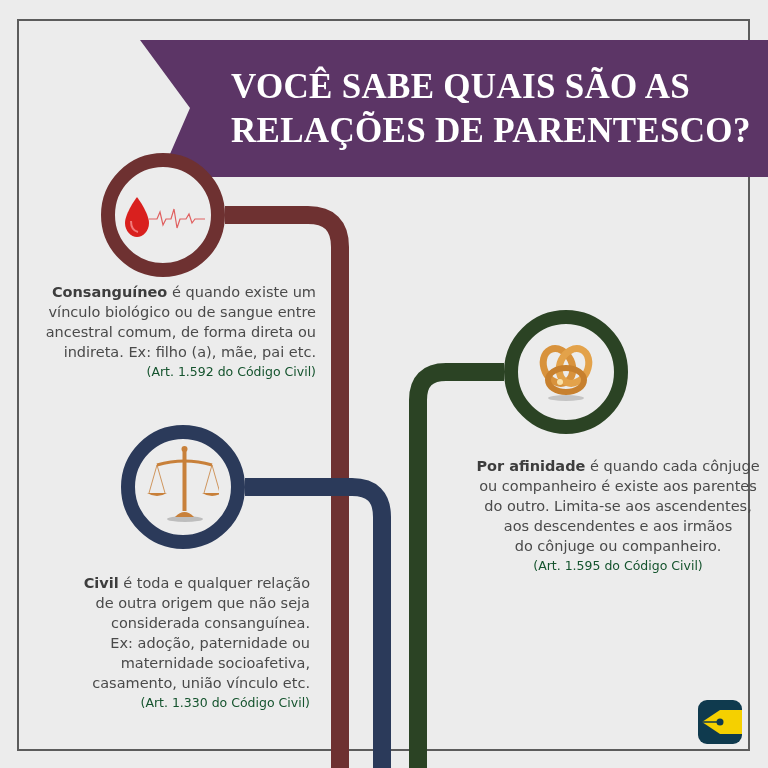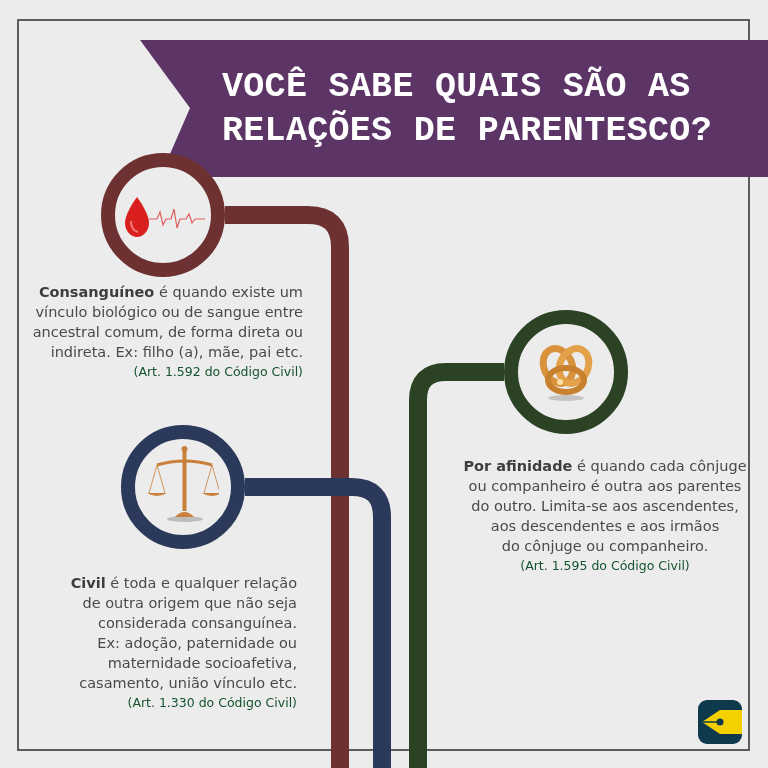--- a/index.html
+++ b/index.html
@@ -1,27 +1,27 @@
 <!DOCTYPE html>
 <html><head>
 <meta charset="utf-8">
 <style>
   html, body { margin:0; padding:0; }
   body { width:768px; height:768px; background:#ececec; position:relative; overflow:hidden; font-family:"DejaVu Sans", sans-serif; }
   .frame { position:absolute; left:17px; top:19px; width:733px; height:732px; border:2px solid #5c5c5c; box-sizing:border-box; }
   .lines { position:absolute; left:0; top:0; width:768px; height:768px; }
   .banner { position:absolute; left:140px; top:40px; width:628px; height:137px; }
-  .title { position:absolute; left:222px; top:65px; color:#fff; font-weight:bold; font-size:35px; line-height:44px; letter-spacing:0.3px; margin:0; font-family:Liberation Mono, monospace; }
+  .title { position:absolute; left:231px; top:65px; color:#fff; font-weight:bold; font-size:35px; line-height:44px; letter-spacing:0.3px; margin:0; font-family:Liberation Serif, serif; }
   .title span { display:block; }
   .circle { position:absolute; border-radius:50%; box-sizing:border-box; background:#ececec; }
   .c-blood { left:101px; top:153px; width:124px; height:124px; border:14px solid #6e3131; }
   .c-civil { left:121px; top:425px; width:124px; height:124px; border:14px solid #2b3a5a; }
   .c-afin { left:504px; top:310px; width:124px; height:124px; border:14px solid #2b4324; }
   .icon { position:absolute; }
-  .text { position:absolute; color:#4a4a4a; font-size:14.5px; line-height:20px; }
+  .text { position:absolute; color:#4a4a4a; font-size:14.5px; line-height:20px;margin-left:13px; }
   .text b { color:#3d3d3d; }
   .ref { font-size:12.5px; color:#14532d; }
   .t-cons { left:30px; top:282px; width:273px; text-align:right; }
   .t-civil { left:50px; top:573px; width:247px; text-align:right; }
   .t-afin { left:460px; top:456px; width:290px; text-align:center; }
   .logo { position:absolute; left:698px; top:700px; width:44px; height:44px; border-radius:9px; background:#0f3a4e; overflow:hidden; }
 </style>
 </head>
 <body>
 
@@ -91,21 +91,21 @@
   <div>de outra origem que não seja</div>
   <div>considerada consanguínea.</div>
   <div>Ex: adoção, paternidade ou</div>
   <div>maternidade socioafetiva,</div>
   <div>casamento, união vínculo etc.</div>
   <div class="ref">(Art. 1.330 do Código Civil)</div>
 </div>
 
 <div class="text t-afin">
   <div><b>Por afinidade</b><span> é quando cada cônjuge</span></div>
-  <div>ou companheiro é outra aos parentes</div>
+  <div>ou companheiro é existe aos parentes</div>
   <div>do outro. Limita-se aos ascendentes,</div>
   <div>aos descendentes e aos irmãos</div>
   <div>do cônjuge ou companheiro.</div>
   <div class="ref">(Art. 1.595 do Código Civil)</div>
 </div>
 
 <div class="logo">
   <svg width="44" height="44" viewBox="0 0 44 44">
     <path d="M44 10 H22 L4 22 L22 34 H44 Z" fill="#f5d000"></path>
     <line x1="4" y1="22" x2="20" y2="22" stroke="#0f3a4e" stroke-width="1.5"></line>

